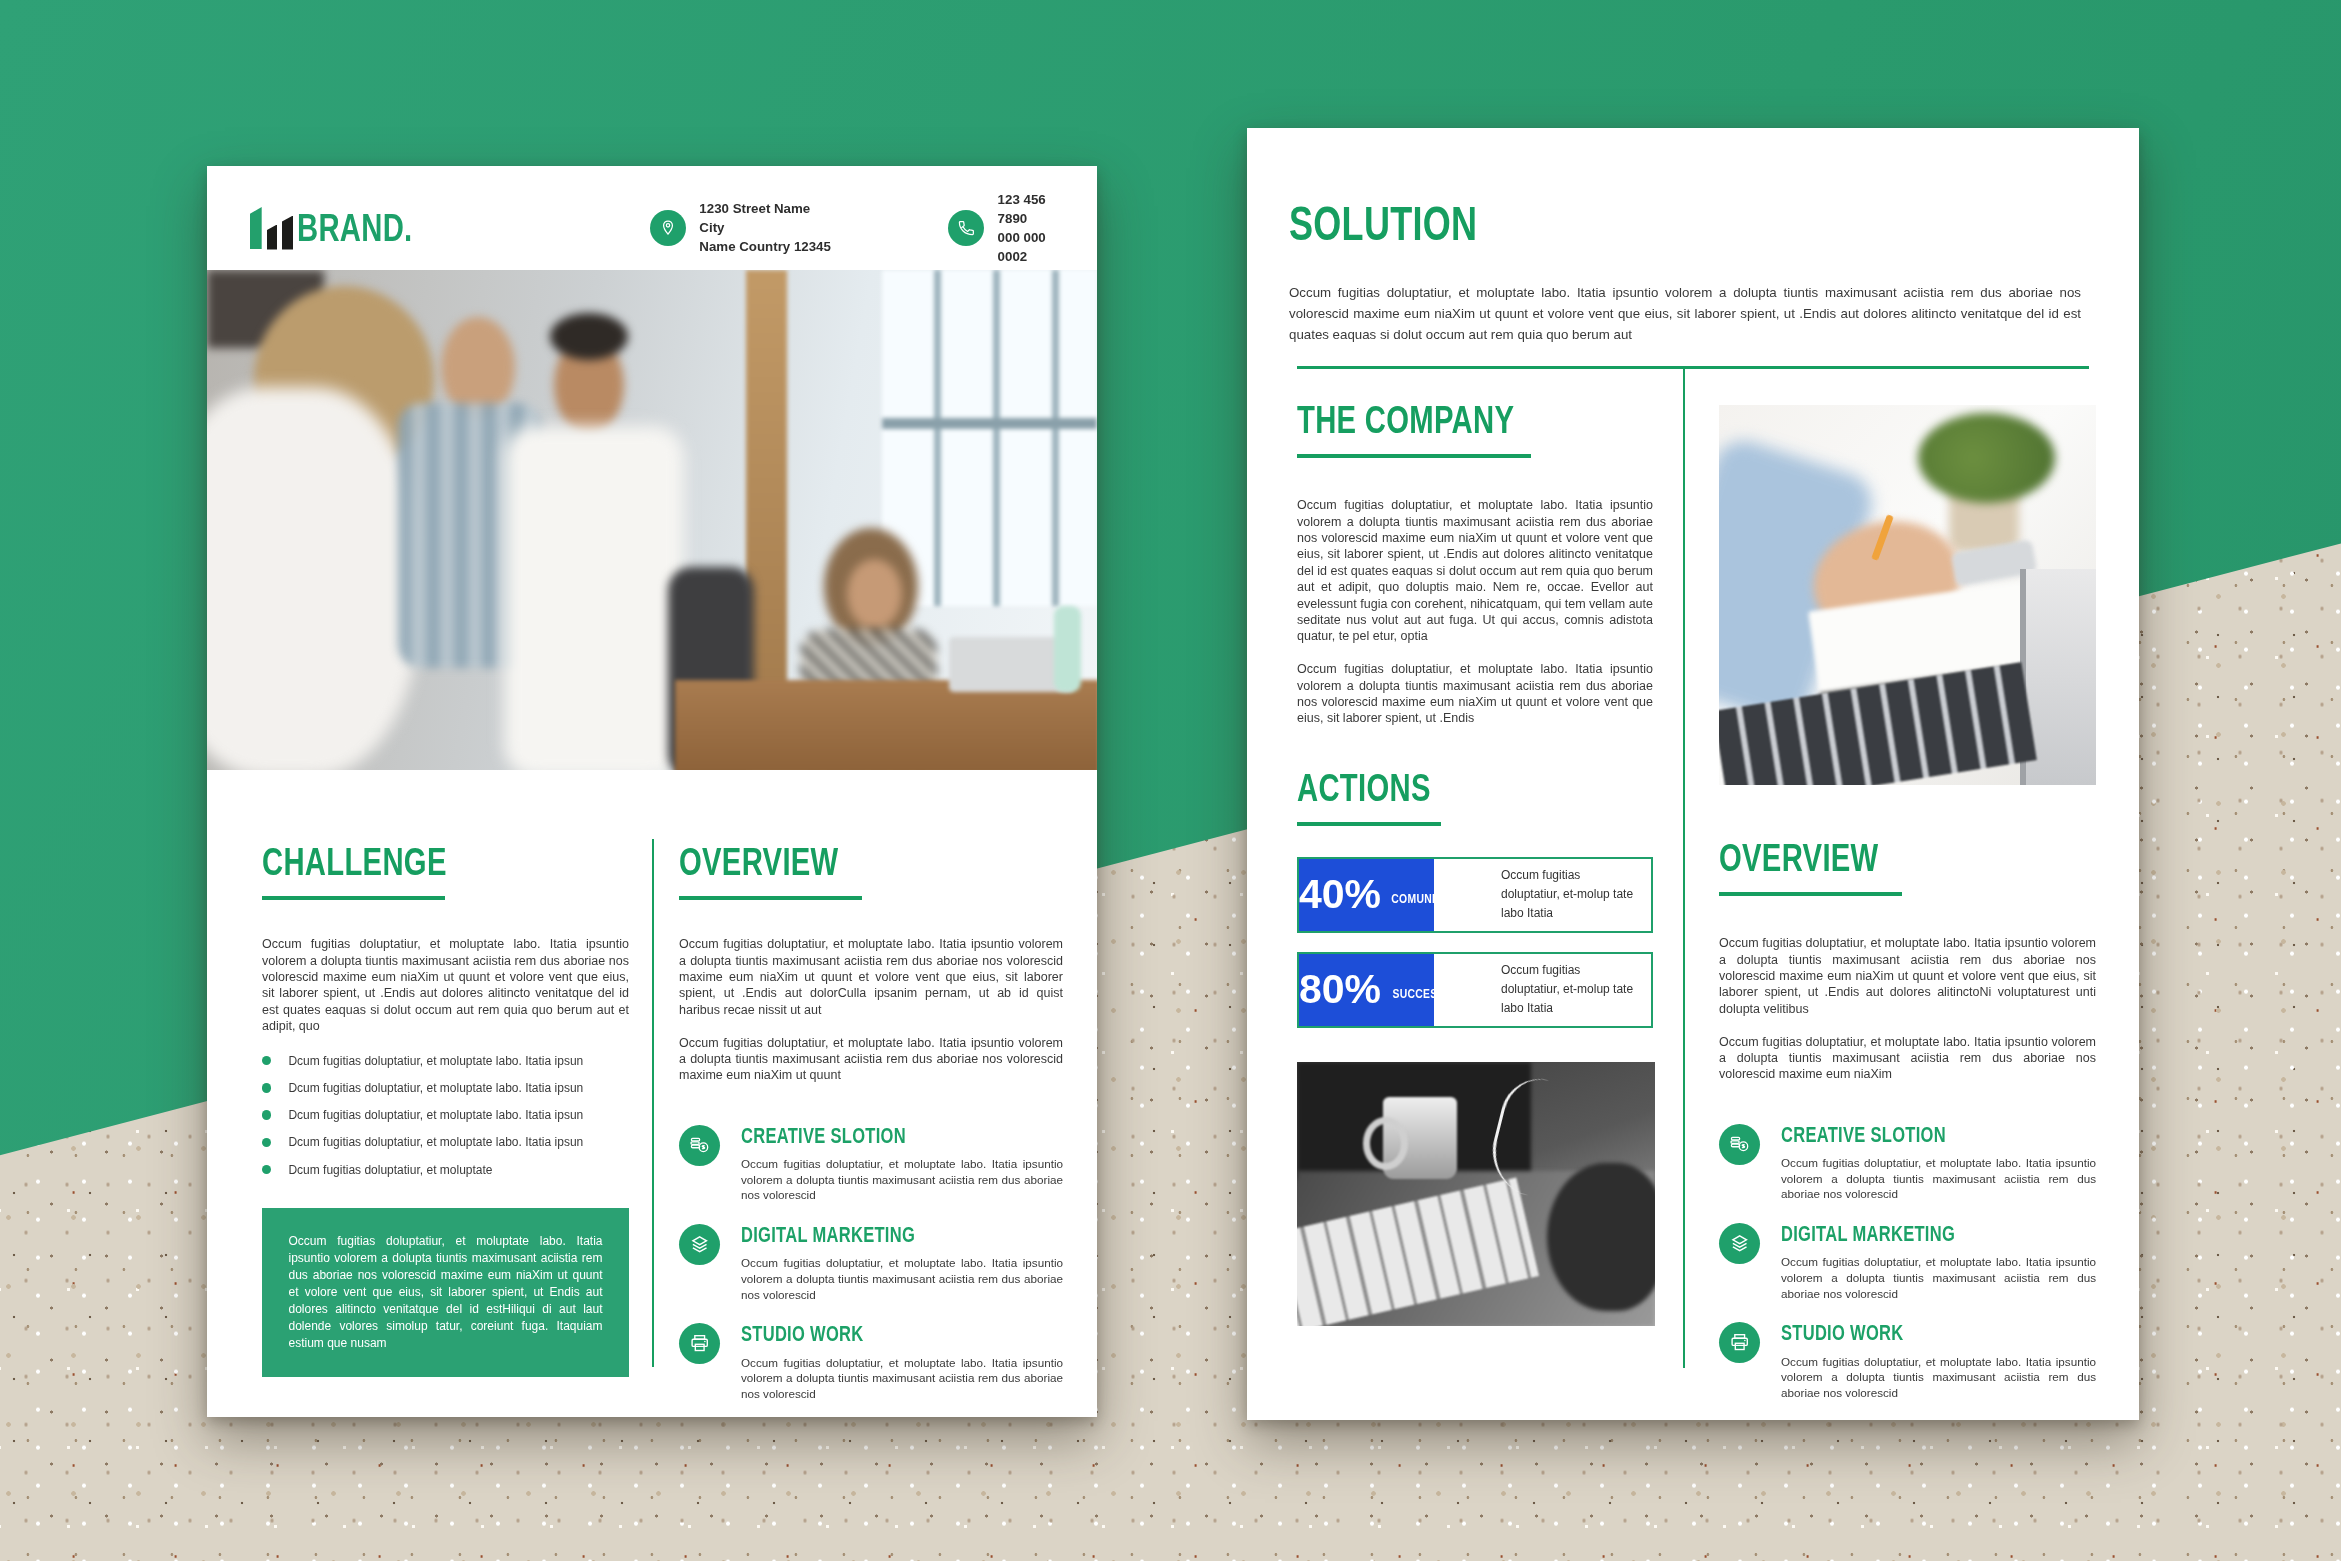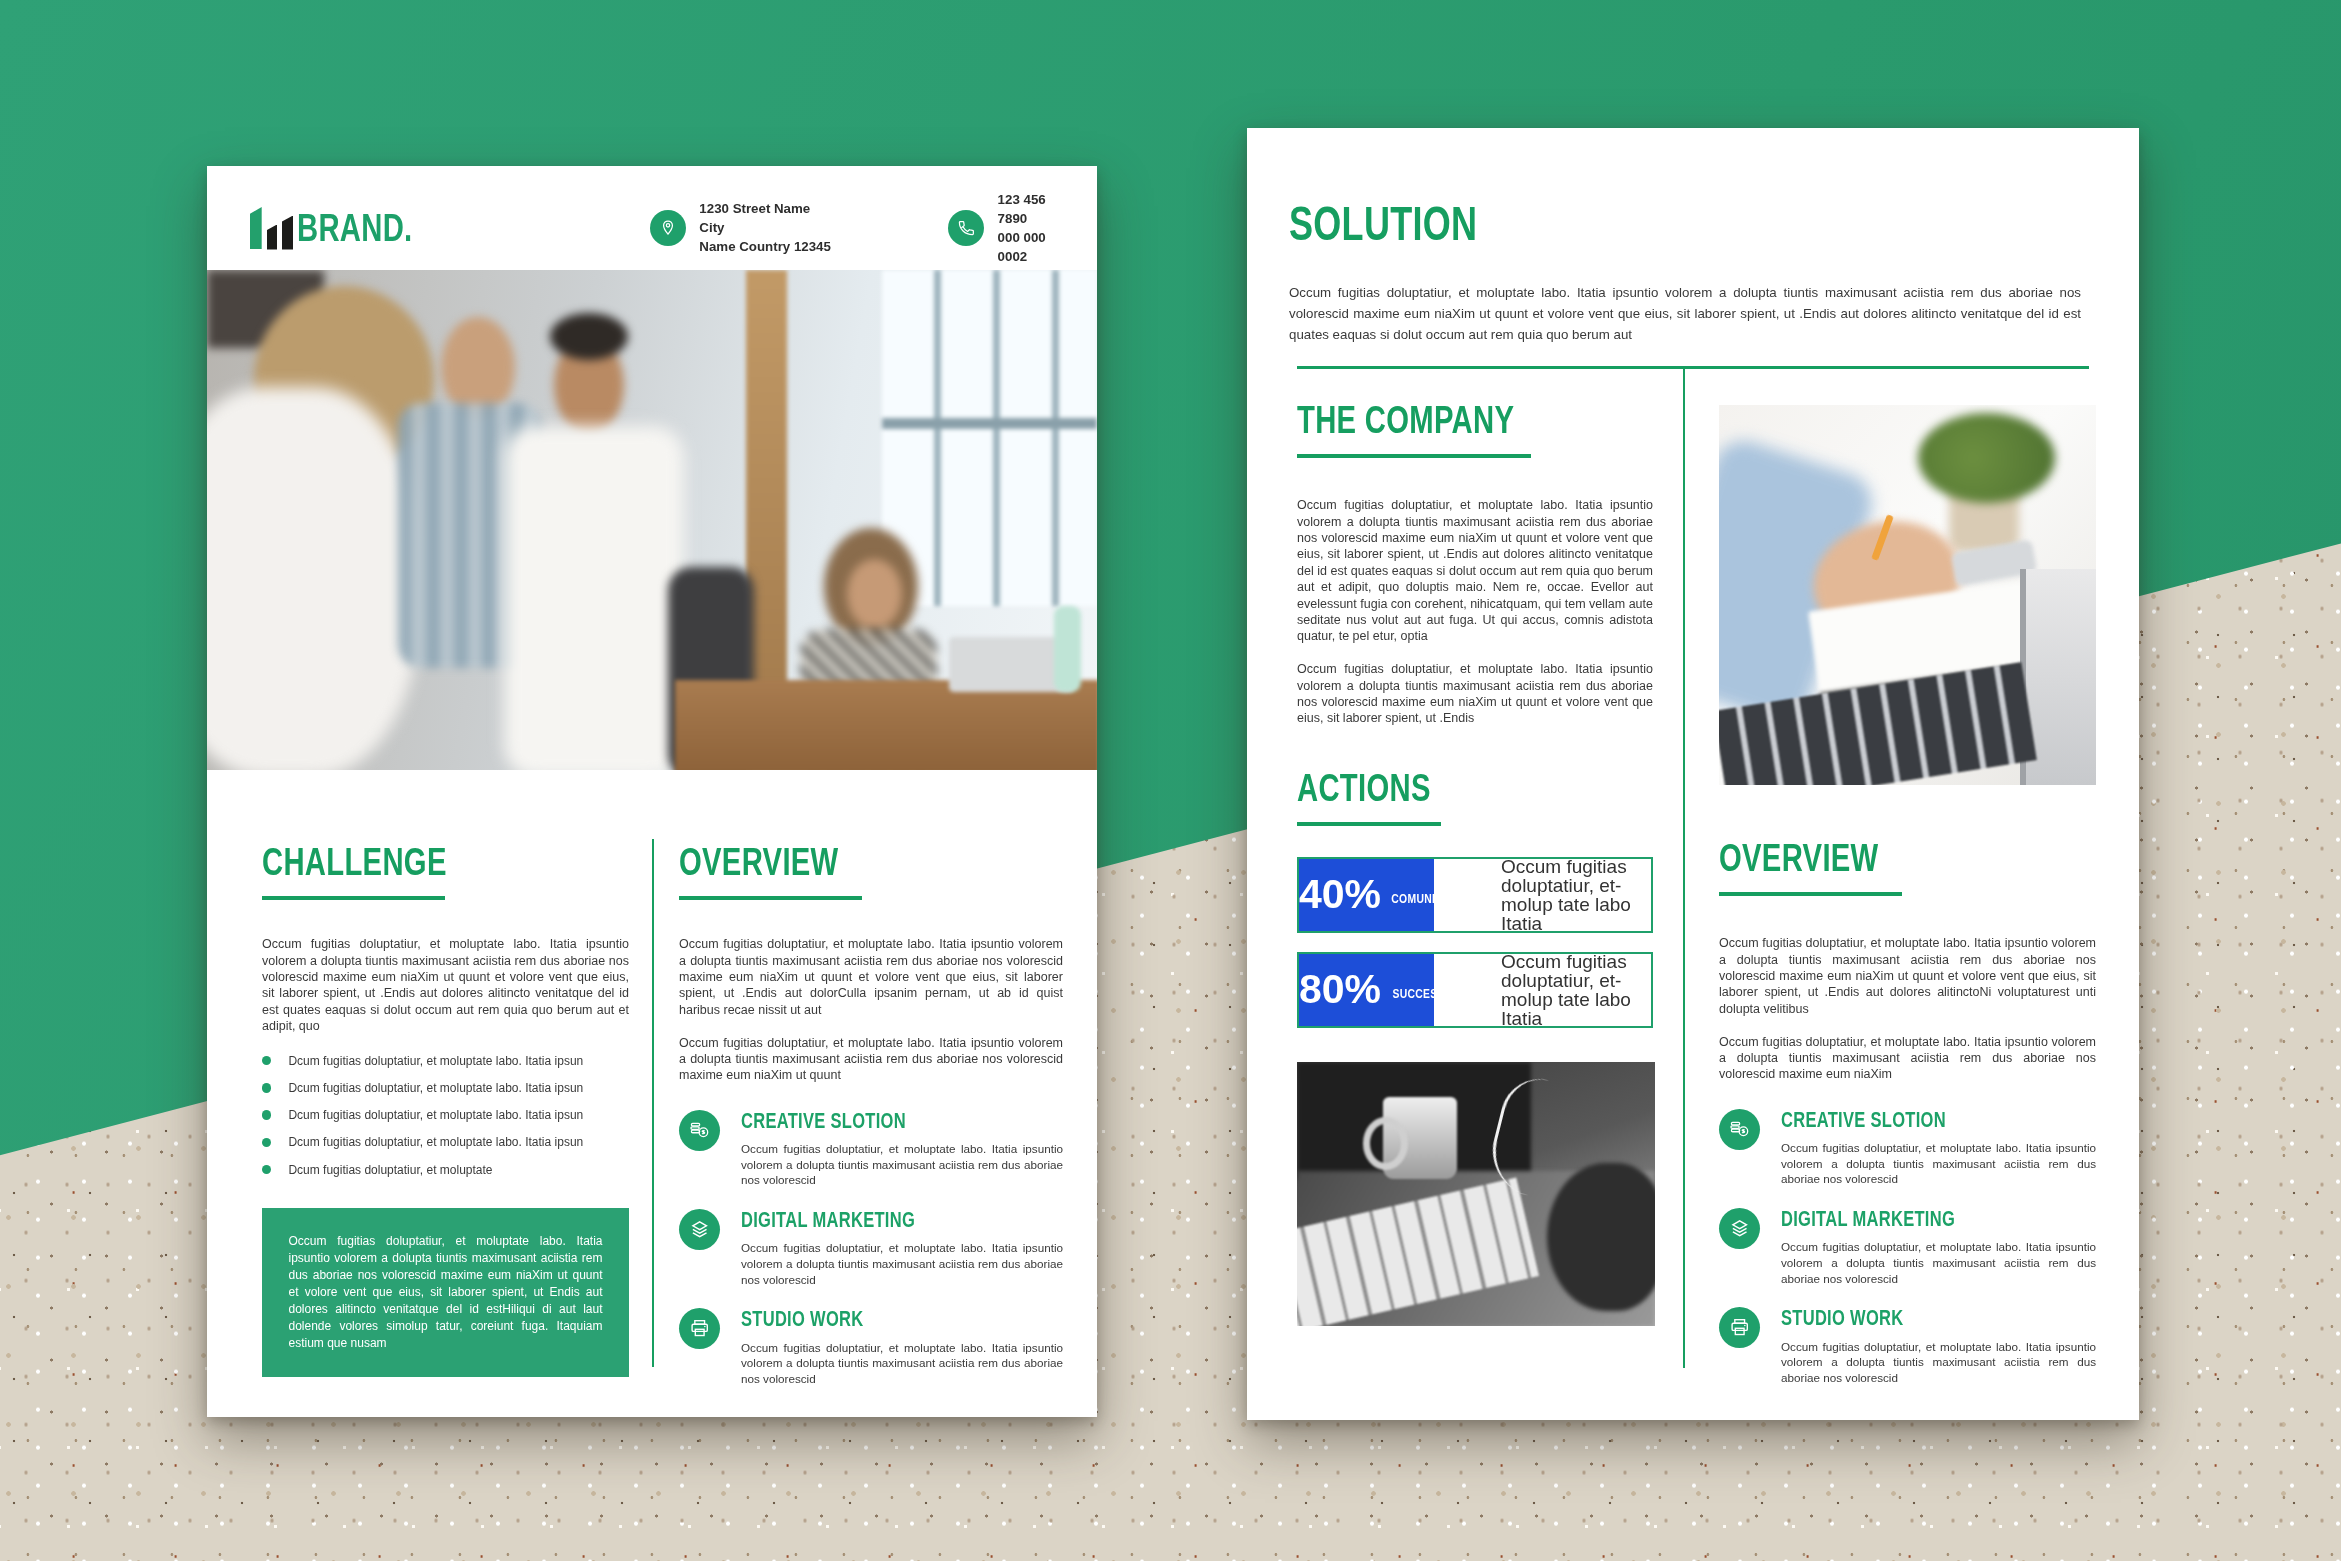--- a/index.html
+++ b/index.html
@@ -75,38 +75,38 @@
   .bullets li{display:flex;align-items:center;gap:17px;margin-bottom:13.3px;font-size:12px;color:#3a3a3a;}
   .dot{width:9.4px;height:9.4px;border-radius:50%;background:#1fa06b;flex:0 0 auto;}
   .green-box{margin-top:31px;background:#2ba173;padding:25px 26.5px;}
   .green-box p{color:#fff;font-size:12px;line-height:17px;}
 
   .svc{display:flex;gap:21px;margin-bottom:21px;}
   .svc-ic{width:41px;height:41px;border-radius:50%;background:#1fa06b;display:flex;align-items:center;justify-content:center;flex:0 0 auto;}
   .svc-ic svg{width:23.4px;height:23.4px;}
   .svc-t{font-size:22px;color:#1ca167;font-weight:700;line-height:1;margin-bottom:9.4px;}
   .svc-p{font-size:11.7px;line-height:15.6px;}
-  .svc-list{margin-top:26px;}
+  .svc-list{margin-top:41px;}
 
   
   .p2-head{position:absolute;left:42px;top:72px;width:792px;}
   .h1{font-size:48px;line-height:1;}
   .p2-head p{margin-top:34px;font-size:13.3px;line-height:21px;}
   .hr2{position:absolute;left:50px;width:792px;top:238px;height:3.1px;background:#169e60;}
   .vdiv2{position:absolute;left:436px;top:238px;width:2.3px;height:1002px;background:#169e60;}
   .p2-colL{position:absolute;left:50px;top:272px;width:356px;}
   .p2-colR{position:absolute;left:472px;top:277px;width:377px;}
   .gap1{margin-top:39px;} .gap2{margin-top:16.4px;}
   .actions-h{margin-top:41px;}
   .stat{margin-top:31px;border:2.3px solid #1fa06b;display:flex;height:76px;box-sizing:border-box;}
   .stat + .stat{margin-top:19px;}
   .stat-left{width:135px;background:#1d4ed8;color:#fff;display:flex;flex-direction:row;align-items:center;flex:0 0 auto;}
   .stat-val{font-size:41px;font-weight:800;line-height:1;}
   .stat-lbl{font-size:13.3px;font-weight:700;margin-top:6.2px;}
-  .stat-txt{display:flex;align-items:center;padding-left:67px;padding-right:14px;font-size:19px;line-height:19px;color:#333;text-align:left;}
+  .stat-txt{display:flex;align-items:center;padding-left:67px;padding-right:14px;font-size:12px;line-height:19px;color:#333;text-align:left;}
   .photo3{position:relative;margin-top:34px;width:358px;height:264px;background:linear-gradient(160deg,#3c3c3c 0%,#585858 45%,#8d8d8d 75%,#b5b5b5 100%);}
   .photo2{position:relative;width:377px;height:380px;background:linear-gradient(135deg,#f4f2ef 0%,#fbfbfa 45%,#e8e6e2 100%);}
   .ovw2-h{margin-top:53px;}
 
   
   .shape{position:absolute;}
 </style>
 </head>
 <body>
 

